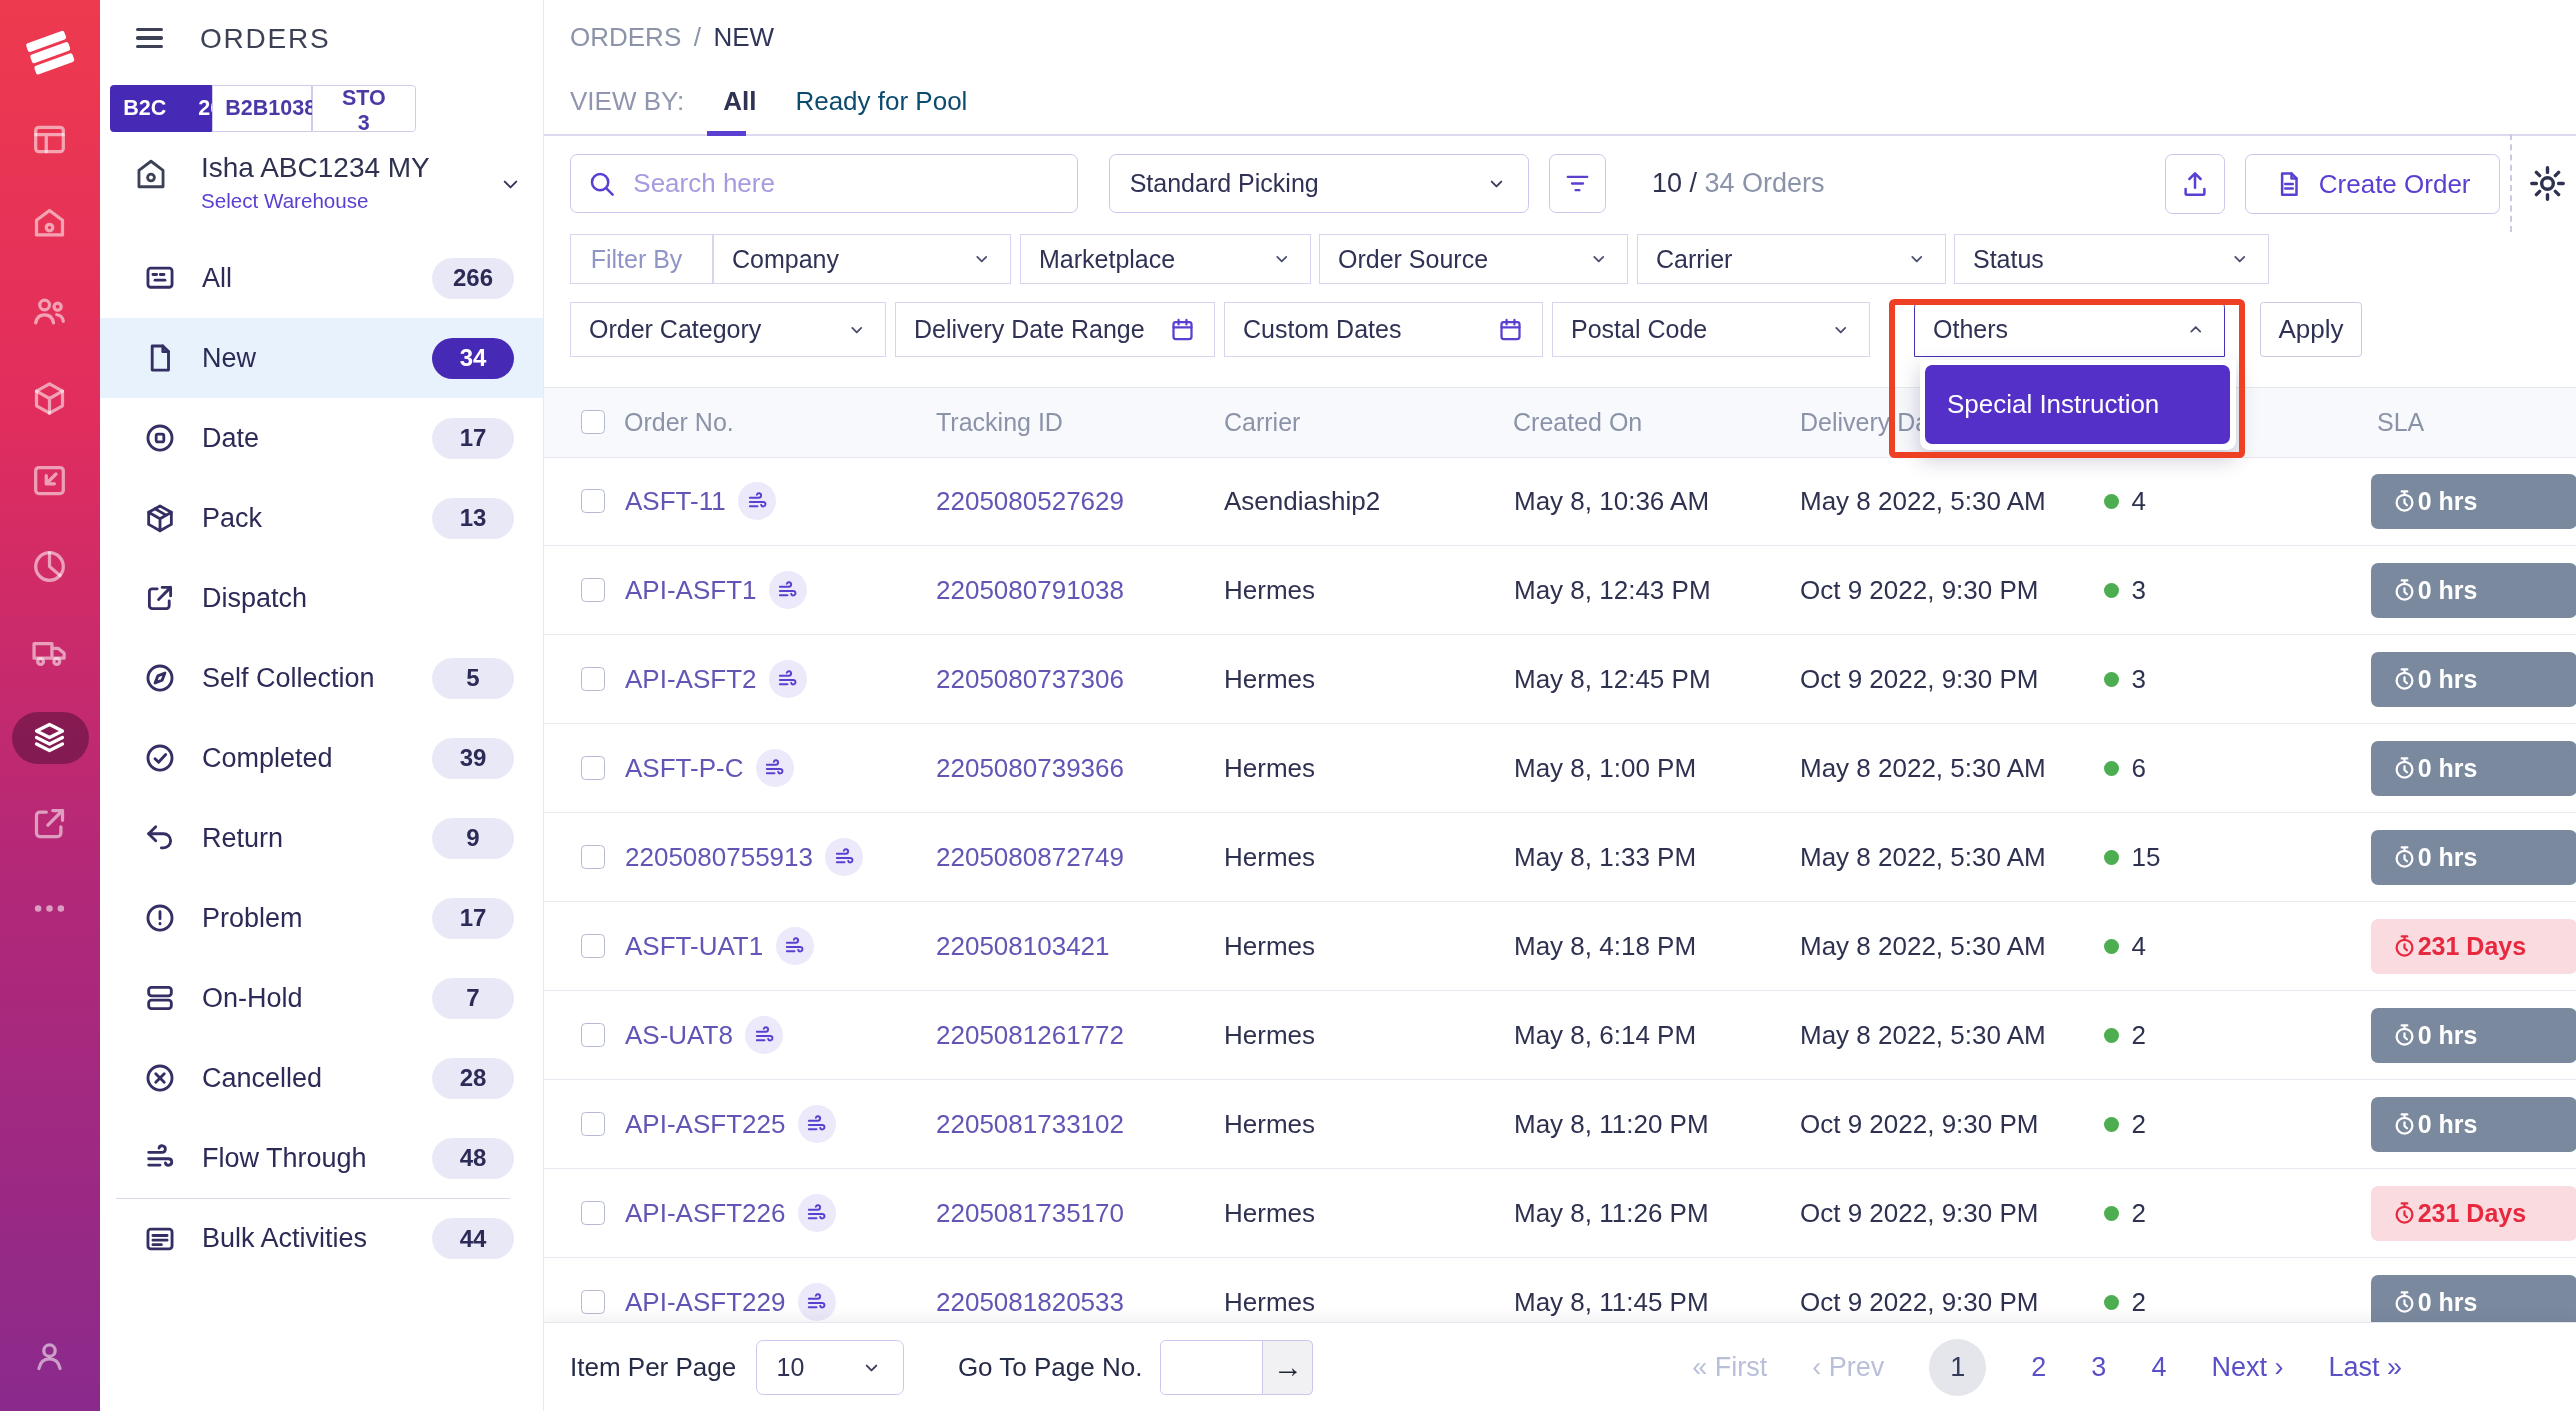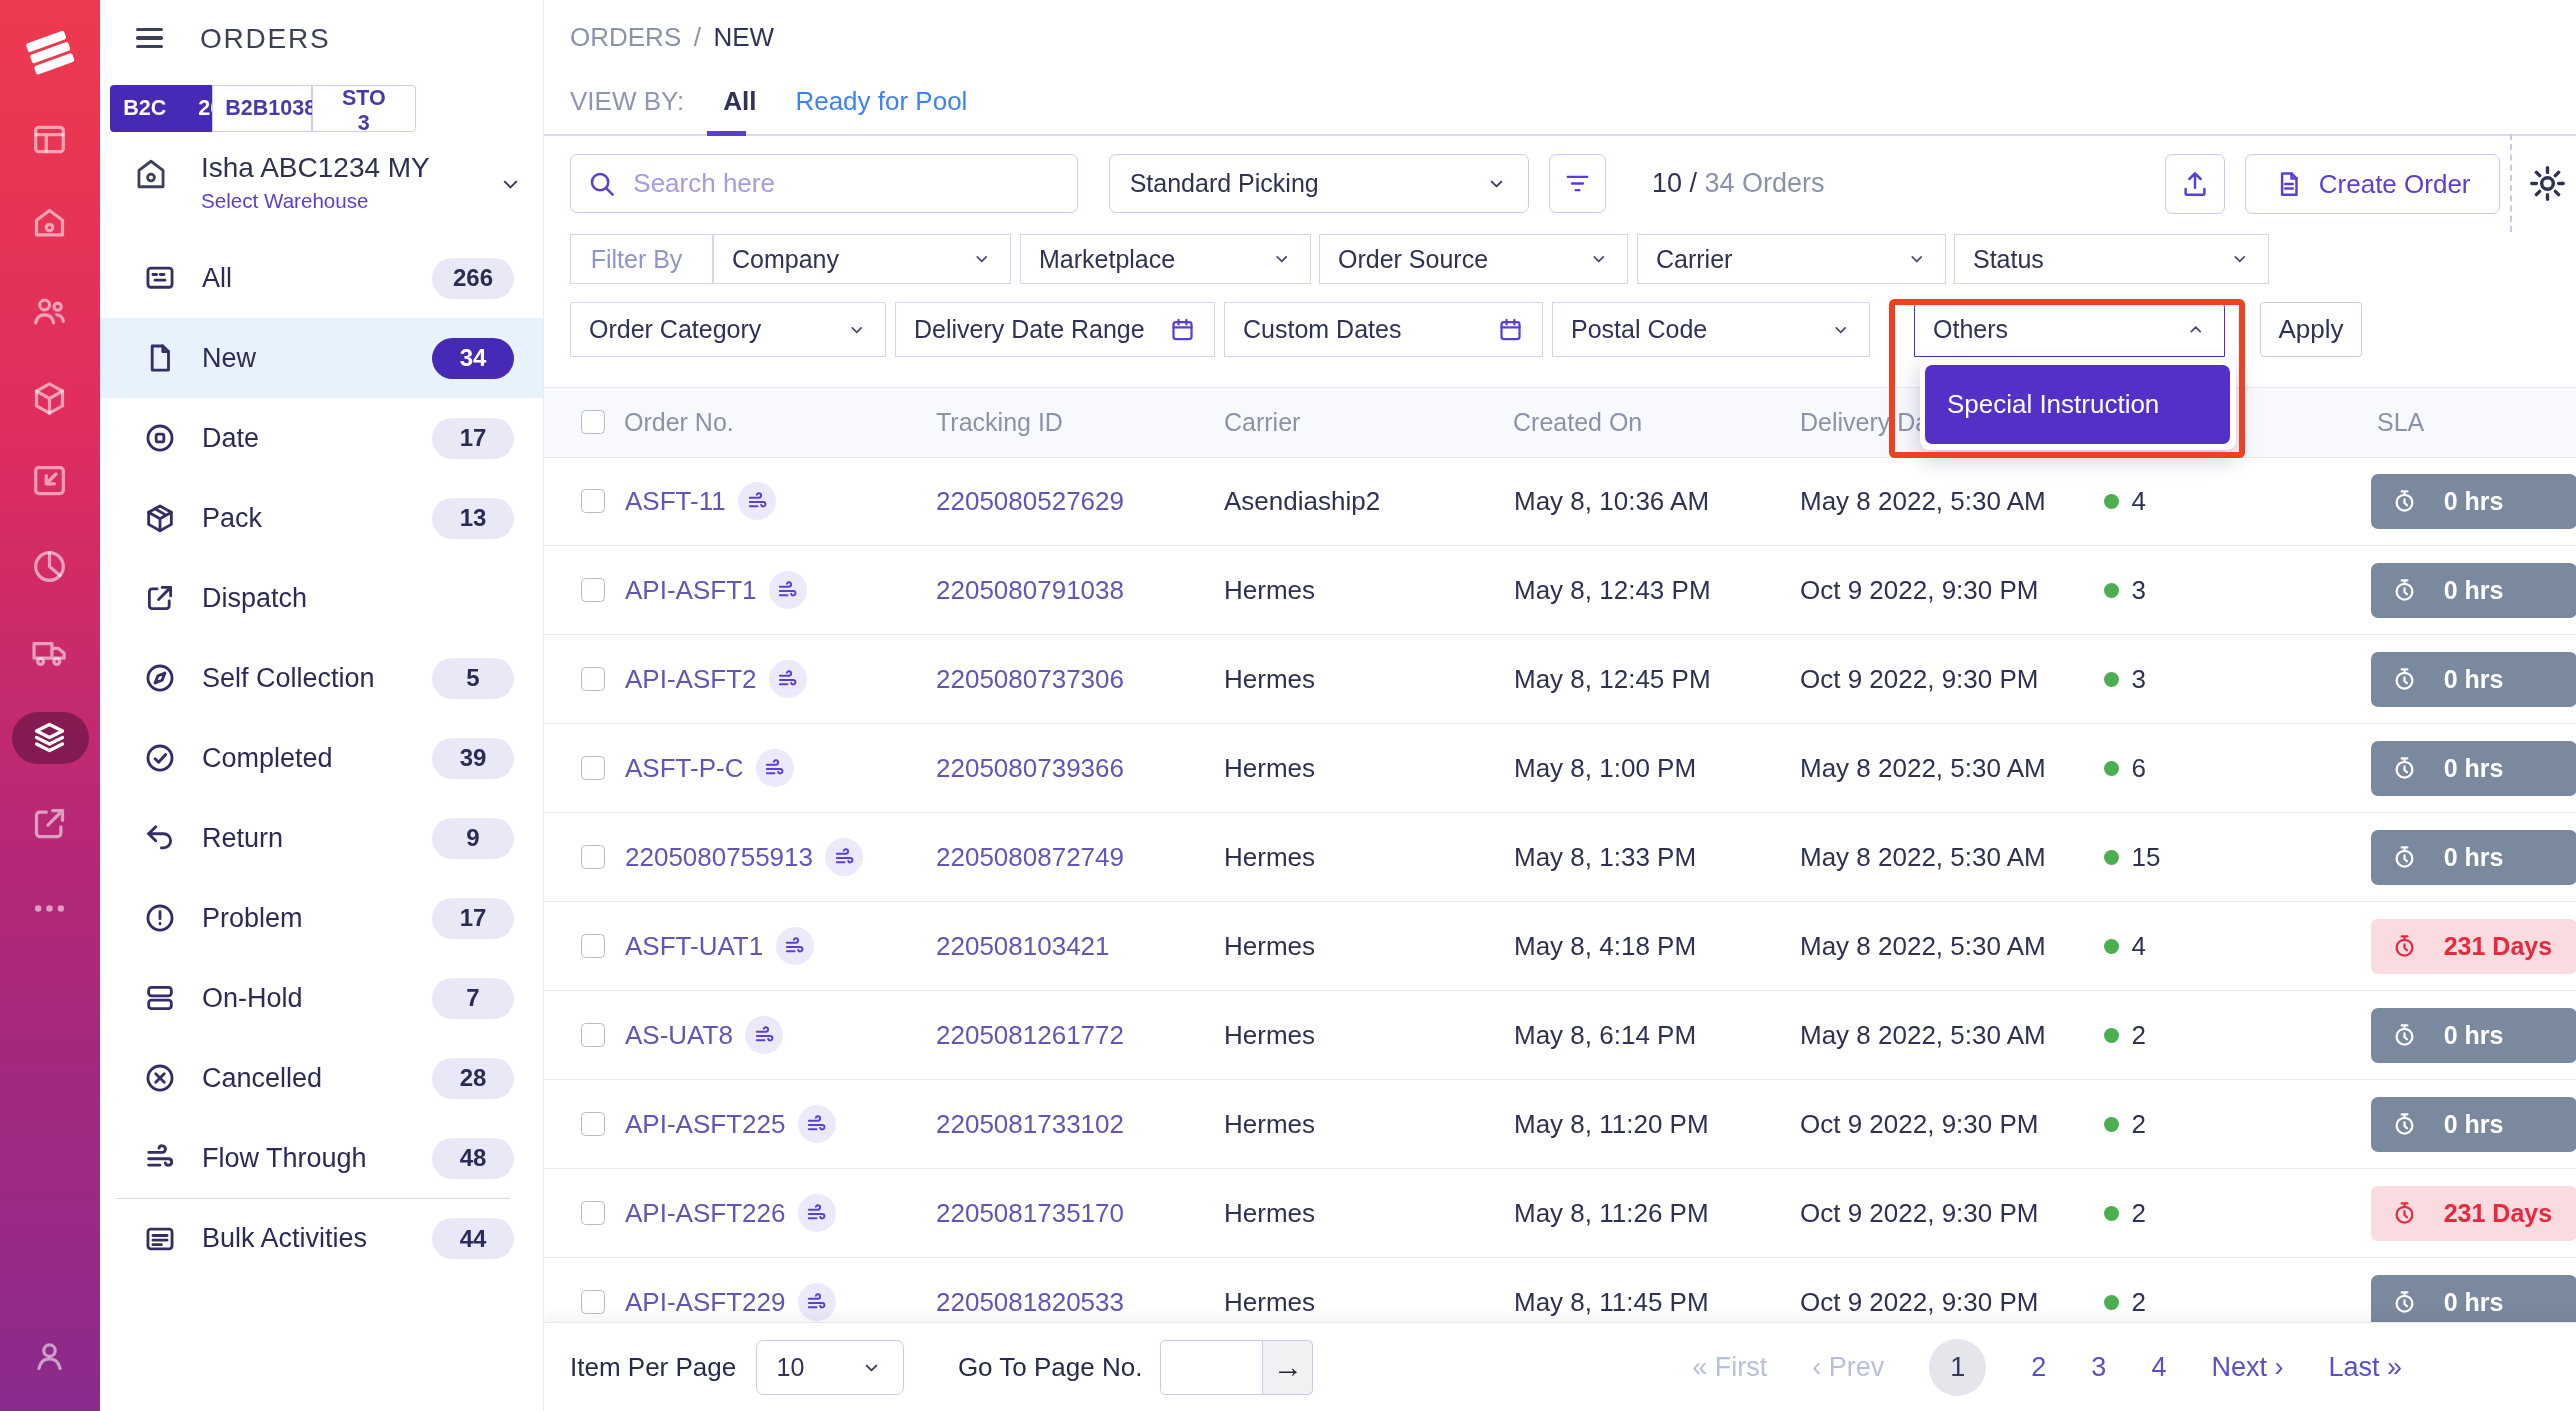--- a/index.html
+++ b/index.html
@@ -47,21 +47,21 @@
           display:flex;align-items:center;justify-content:center;}
   .nbadge:empty{display:none;}
   .nbadge.purple{background:#4629b4;color:#fff;}
   .nav-div{height:0.9px;background:#d9d9e6;margin:0 0 0 16px;width:394px;}
   
   .main{position:absolute;left:543px;top:0;width:2033px;height:1411px;background:#fff;}
   .crumb{position:absolute;left:27px;top:21.5px;font-size:26px;color:#8b93a9;display:flex;gap:12.5px;}
   .crumb .cur{color:#303459;}
   .viewby{position:absolute;left:27px;top:86px;font-size:26px;color:#8f96ad;display:flex;gap:39px;align-items:center;}
   .vtab-all{color:#2f3254;font-weight:bold;cursor:pointer;}
-  .vtab{color:#3b82f6;cursor:pointer;}
+  .vtab{color:#0c4a6e;cursor:pointer;}
   .vb-underline{position:absolute;left:164px;top:131px;width:39px;height:5.4px;background:#5b3fd1;z-index:2;}
   .hdr-div{position:absolute;left:0;top:134px;width:2033px;height:1.8px;background:#dcd9f0;}
   
   .search{position:absolute;left:27px;top:154px;width:508px;height:59px;box-sizing:border-box;
           border:0.9px solid #cbc7ec;border-radius:7.2px;display:flex;align-items:center;padding:0 16px;gap:14.3px;}
   .search svg{width:30px;height:30px;color:#5b3fd1;flex:0 0 auto;}
   .search input{border:0;outline:0;font-size:26px;width:100%;font-family:inherit;color:#2e3150;background:transparent;}
   .search input::placeholder{color:#a79ae0;}
   .selbox{box-sizing:border-box;border:0.9px solid #cbc7ec;border-radius:7.2px;background:#fff;
           display:flex;align-items:center;justify-content:space-between;padding:0 19.7px;font-size:25px;color:#2f3254;cursor:pointer;}
@@ -118,21 +118,21 @@
   .cell{white-space:nowrap;overflow:visible;}
   .dark{color:#2e3150;}
   .link{color:#6156b5;text-decoration:none;cursor:pointer;}
   .order{display:flex;align-items:center;gap:12.5px;}
   .windchip{width:38px;height:38px;border-radius:19px;background:#ece9fa;color:#5b3fd1;
             display:flex;align-items:center;justify-content:center;flex:0 0 auto;}
   .windchip svg{width:23px;height:23px;}
   .items{display:flex;align-items:center;gap:12.5px;color:#2e3150;}
   .dot{width:15px;height:15px;border-radius:50%;background:#4cae50;display:inline-block;}
   .sla-badge{width:206px;height:55px;border-radius:7.2px;background:#7b899e;color:#fff;
-             display:flex;align-items:center;gap:26px;padding-left:19.7px;box-sizing:border-box;
+             display:flex;align-items:center;gap:0;padding-left:19.7px;box-sizing:border-box;
              font-size:25px;font-weight:bold;}
   .sla-badge svg{width:27px;height:27px;flex:0 0 auto;}
   .sla-badge[data-state="late"]{background:#fadbdf;color:#e7293f;}
   
   .footer{position:absolute;left:0;bottom:0;width:2033px;height:88px;background:#fff;z-index:10;
           border-top:0.9px solid #e7e7ef;box-shadow:0 -5.4px 12.5px rgba(30,30,70,.06);
           display:flex;align-items:center;font-size:26px;color:#262b47;}
   .footer .lbl{margin-left:27px;}
   .pp-sel{width:148px;height:55px;margin-left:19.7px;}
   .pp-sel.selbox{position:static;display:flex;}

